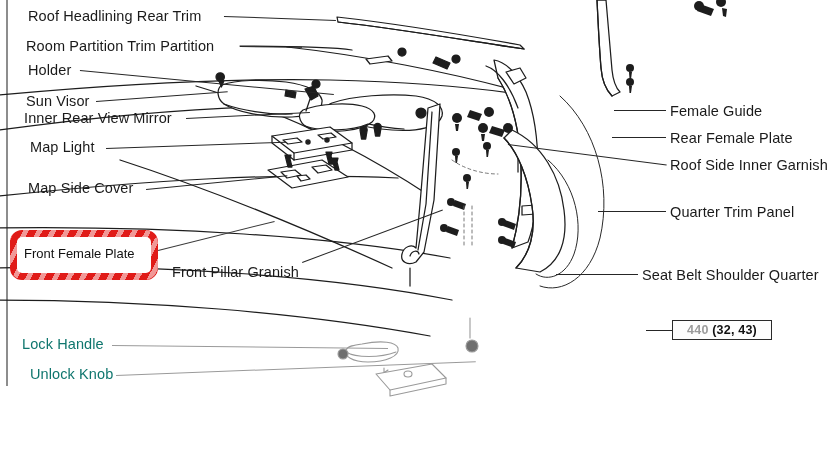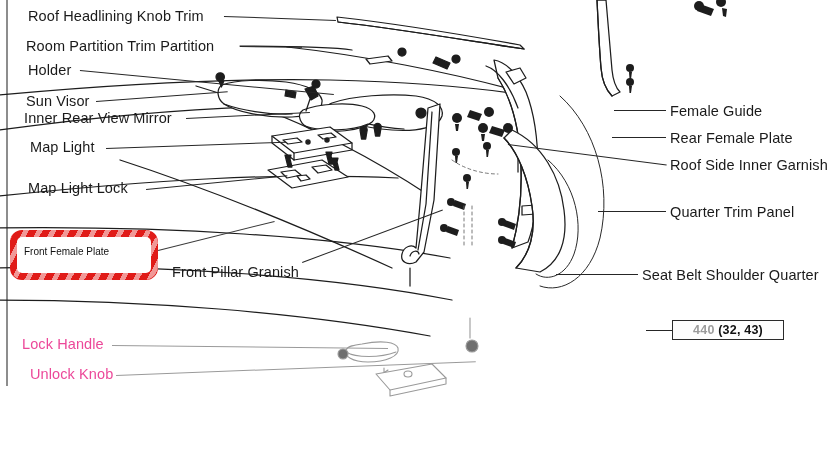--- a/index.html
+++ b/index.html
@@ -15,21 +15,21 @@
 
   
   .lbl{
     position:absolute;
     font-size:14.5px;
     line-height:1;
     color:#1a1a1a;
     white-space:nowrap;
     letter-spacing:.1px;
   }
-  .lbl.faded{color:#ec4899;}
+  .lbl.faded{color:#0f766e;}
   .lbl.rt{text-align:left;}
 
   
   .ldr{position:absolute;height:0;border-top:1.1px solid #262626;transform-origin:0 0;}
   .ldr.light{border-top-color:#9a9a9a;}
   .ldr.hair{border-top:0.9px solid #3a3a3a;}
 
   
   #hl-box{
     position:absolute;left:10px;top:230px;width:148px;height:50px;
@@ -41,26 +41,26 @@
   }
   #hl-box::after{
     content:"";position:absolute;left:-7px;top:-7px;right:-7px;bottom:-7px;
     border-radius:14px;
     background:repeating-linear-gradient(118deg,
       rgba(255,255,255,.55) 0 5px, rgba(255,255,255,0) 5px 12px);
     pointer-events:none;
   }
   #hl-label{
     position:absolute;left:24px;top:246px;z-index:4;
-    font-size:10px;color:#111;white-space:nowrap;
+    font-size:13px;color:#111;white-space:nowrap;
   }
 
   
   #partbox{
-    position:absolute;left:672px;top:320px;width:112px;height:20px;
+    position:absolute;left:672px;top:320px;width:100px;height:20px;
     border:1.4px solid #2a2a2a;background:#fdfdfd;
     display:flex;align-items:center;justify-content:center;
     box-sizing:border-box;
     text-align:center;
   }
   #partbox .pn{font-size:12.5px;font-weight:bold;color:#111;letter-spacing:.2px;}
   #partbox .pn .dim{color:#9b9b9b;}
 
   
   #art{position:absolute;left:0;top:0;width:831px;height:468px;}
@@ -249,27 +249,27 @@
     <div class="ldr" style="left:612px;top:137px;width:54px;"></div>
     <div class="ldr" style="left:508px;top:144px;width:160px;transform:rotate(7.4deg);"></div>
     <div class="ldr" style="left:598px;top:211px;width:68px;"></div>
     <div class="ldr" style="left:556px;top:274px;width:82px;"></div>
     <div class="ldr" style="left:646px;top:330px;width:28px;"></div>
 
     <div class="ldr hair" style="left:158px;top:250px;width:120px;transform:rotate(-14deg);"></div>
   </div>
 
   <div>
-    <div class="lbl" style="left:28px;top:9px;">Roof Headlining Knob Trim</div>
+    <div class="lbl" style="left:28px;top:9px;">Roof Headlining Rear Trim</div>
     <div class="lbl" style="left:26px;top:39px;">Room Partition Trim Partition</div>
     <div class="lbl" style="left:28px;top:63px;">Holder</div>
     <div class="lbl" style="left:26px;top:94px;">Sun Visor</div>
     <div class="lbl" style="left:24px;top:111px;">Inner Rear View Mirror</div>
     <div class="lbl" style="left:30px;top:140px;">Map Light</div>
-    <div class="lbl" style="left:28px;top:181px;">Map Light Lock</div>
+    <div class="lbl" style="left:28px;top:181px;">Map Side Cover</div>
     <div class="lbl" style="left:172px;top:265px;text-align:center;">Front Pillar Granish</div>
   </div>
 
   <div>
     <div class="lbl faded" style="left:22px;top:337px;">Lock Handle</div>
     <div class="lbl faded" style="left:22px;top:367px;margin-left:8px;">Unlock Knob</div>
   </div>
 
   <div>
     <div class="lbl rt" style="left:670px;top:104px;">Female Guide</div>

